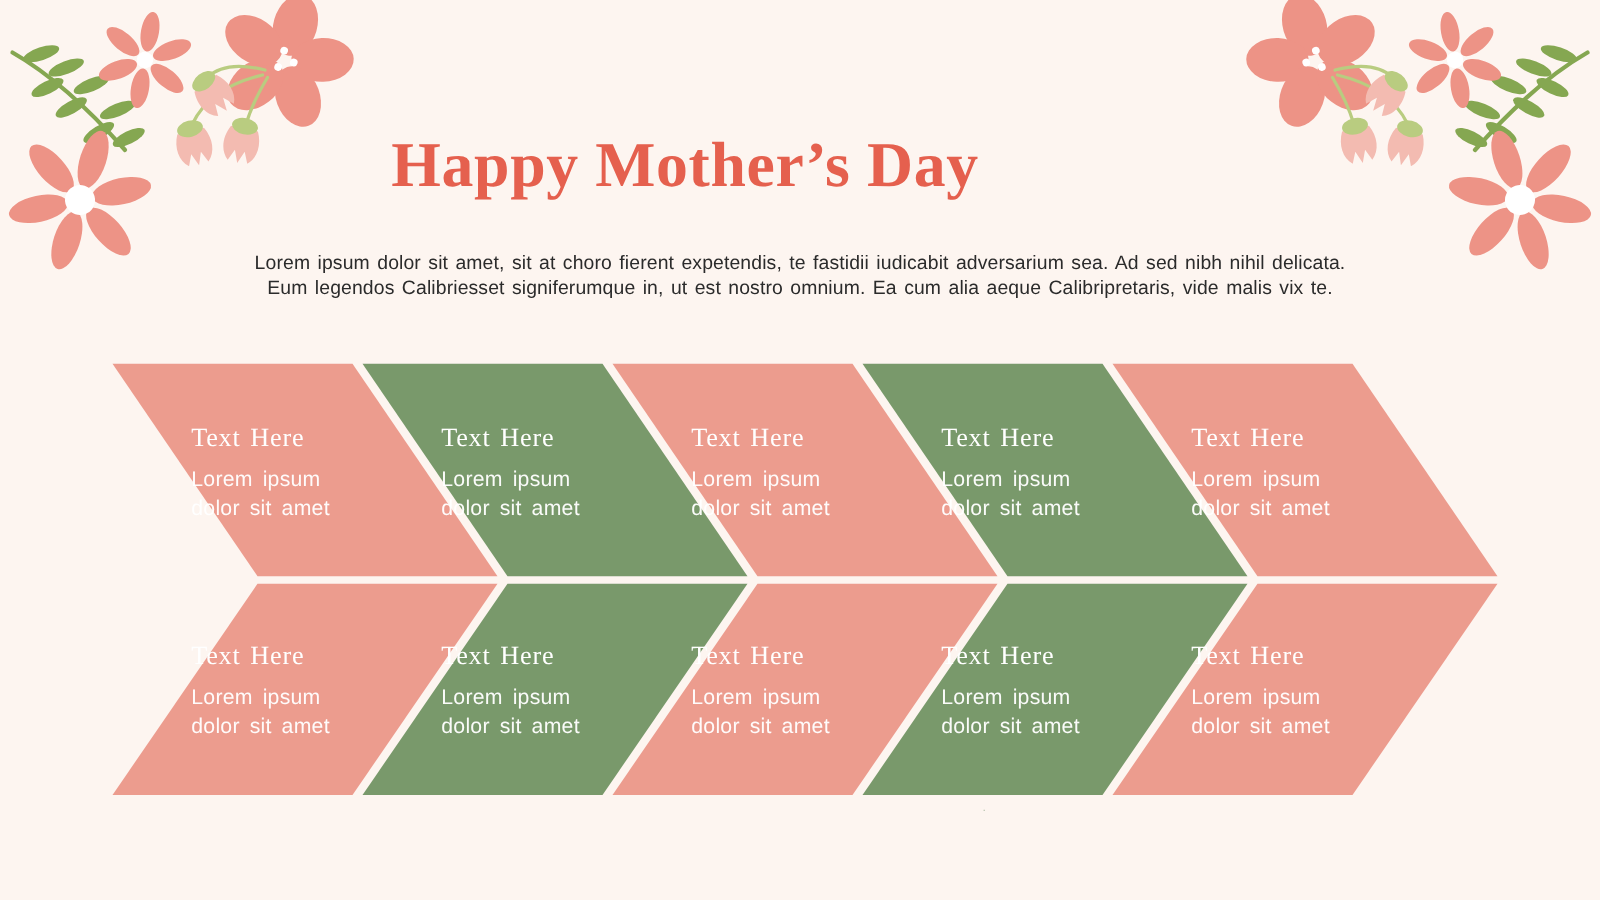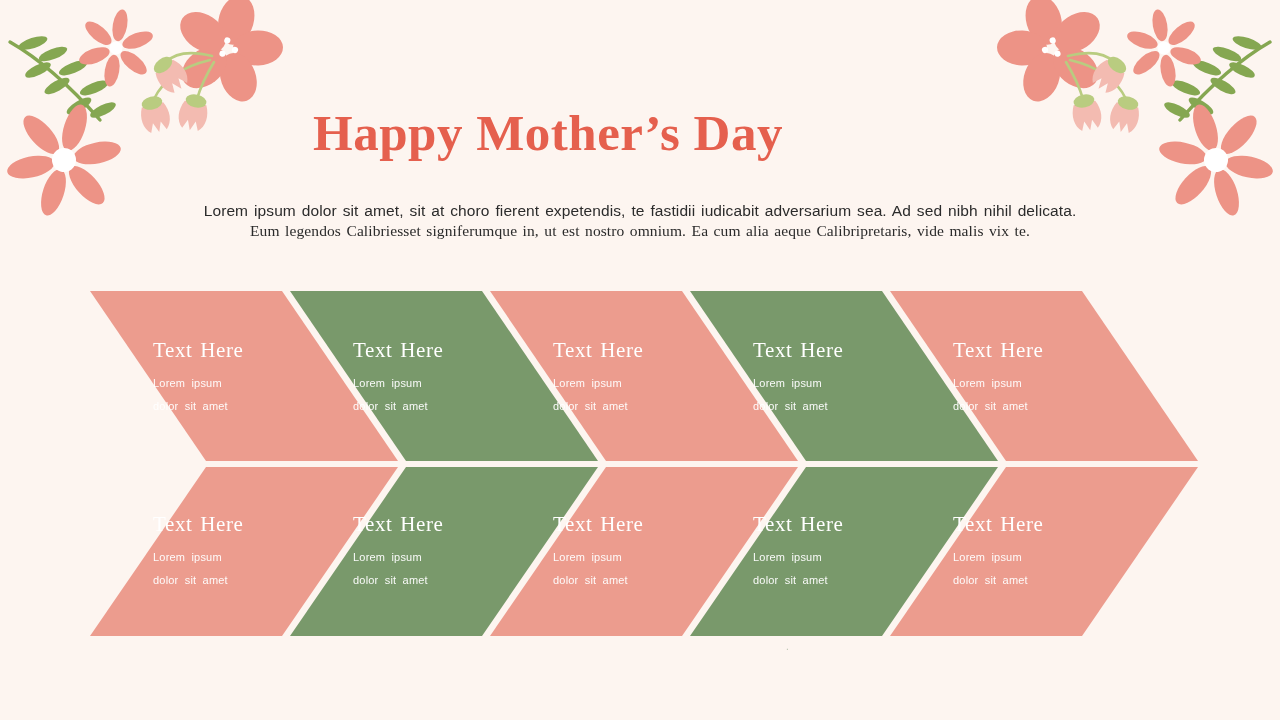--- a/index.html
+++ b/index.html
@@ -16,33 +16,33 @@
     font-family:"Liberation Serif",serif;
     font-size:51px;font-weight:600;letter-spacing:0.5px;
     color:var(--title-text,#e5604e);
   }
   .subtitle-line{
     position:absolute;left:0;width:1280px;text-align:center;
     font-size:15.5px;color:var(--body-text,#2b2b2b);
     word-spacing:1.5px;letter-spacing:0.1px;
   }
   .subtitle-1{top:202px;}
-  .subtitle-2{top:222px;font-family:Liberation Serif, serif;}
+  .subtitle-2{top:222px;}
   
   .chev-text{
     position:absolute;width:190px;text-align:left;
     color:var(--shape-text,#ffffff);
   }
   .chev-title{
     font-family:"Liberation Serif",serif;
     font-size:21px;letter-spacing:0.6px;word-spacing:2px;
     margin-bottom:9px;
   }
   .chev-body{
-    font-size:11px;line-height:23px;word-spacing:3px;letter-spacing:0.2px;
+    font-size:17px;line-height:23px;word-spacing:3px;letter-spacing:0.2px;
     color:rgba(255,255,255,0.96);
   }
   .r1{top:338px;}
   .r2{top:512px;}
   .c1{left:153px;} .c2{left:353px;} .c3{left:553px;} .c4{left:753px;} .c5{left:953px;}
   
   .stray-dot{
     position:absolute;left:786px;top:644px;width:4px;height:5px;
     font-size:10px;color:#b9c4b0;line-height:5px;
   }

